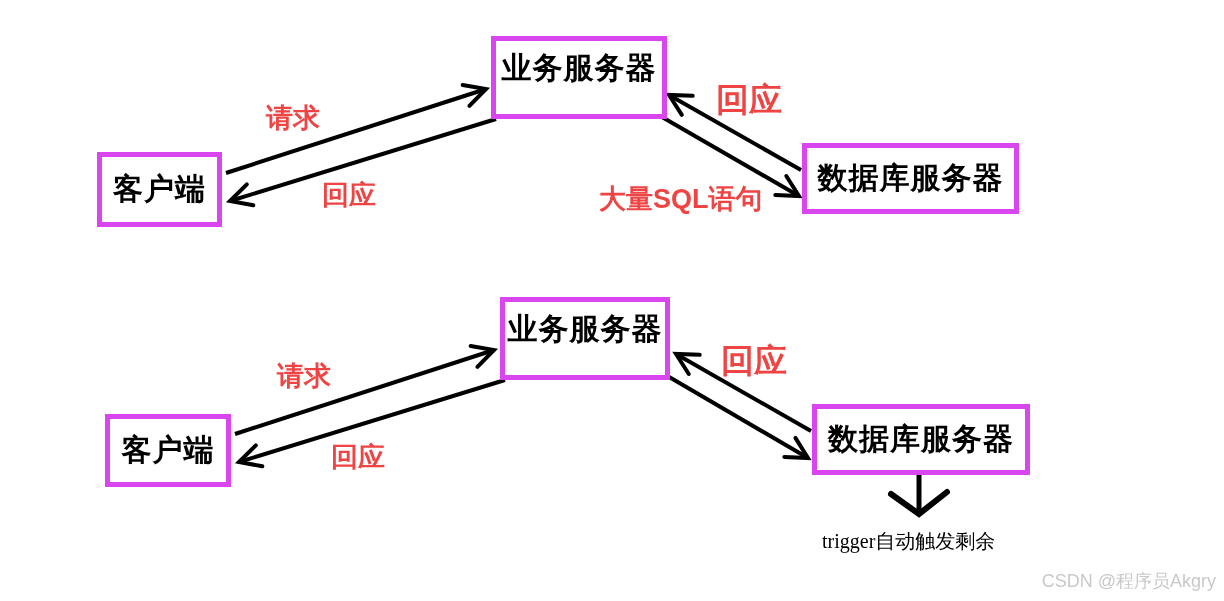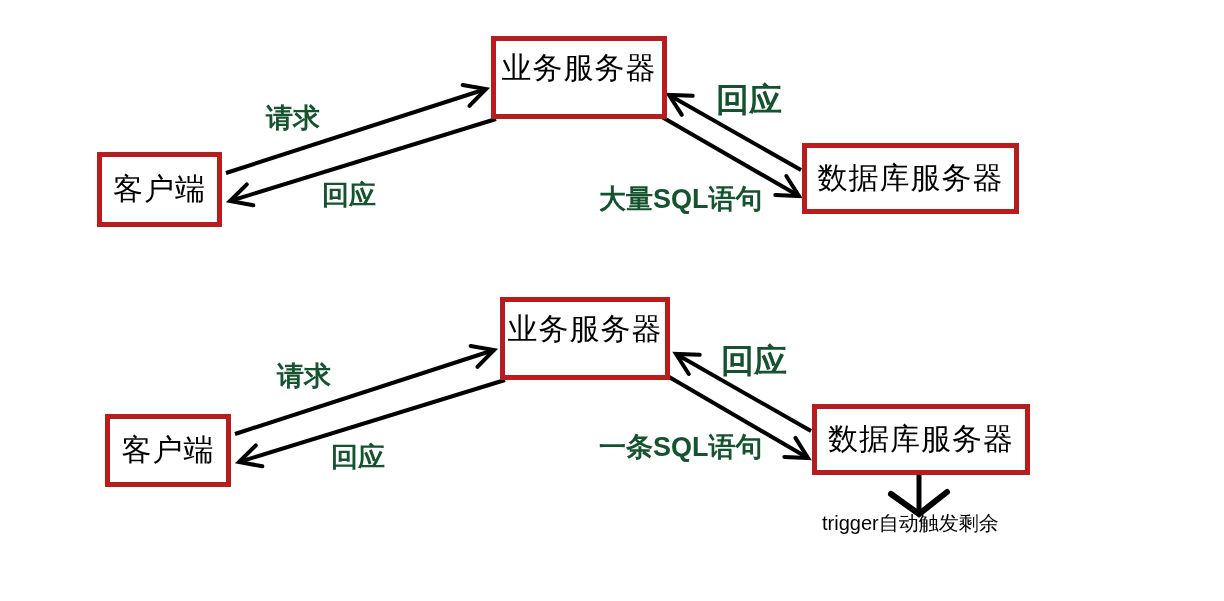--- a/index.html
+++ b/index.html
@@ -15,55 +15,56 @@
   }
 
   svg.arrow-layer {
     position: absolute;
     left: 0; top: 0;
     width: 1224px; height: 601px;
   }
 
   .box {
     position: absolute;
-    border: 5px solid #b91c1c;
+    border: 5px solid #d946ef;
     background: #ffffff;
     display: flex;
     align-items: center;
     justify-content: center;
     font-size: 30px;
-    font-weight: 400;
+    font-weight: 700;
     color: #000000;
     letter-spacing: 1px;
     white-space: nowrap;
   }
   .box.text-top {
     align-items: flex-start;
     padding-top: 7px;
   }
 
   .label {
     position: absolute;
     font-size: 27px;
     font-weight: 700;
-    color: #14532d;
+    color: #ef4444;
     white-space: nowrap;
   }
   .label.big {
     font-size: 33px;
     font-weight: 700;
   }
 
   .note {
     position: absolute;
-    font-family: Liberation Sans, sans-serif;
+    font-family: Liberation Serif, serif;
     font-size: 20px;
     line-height: 26px;
     color: #000000;
     white-space: nowrap;
+    margin-top: 18px;
   }
 
   .watermark {
     position: absolute;
     right: 8px;
     bottom: 8px;
     font-size: 18px;
     color: #c9c9c9;
     white-space: nowrap;
   }
@@ -119,20 +120,20 @@
     <span>业务服务器</span>
   </div>
 
   <div class="box" style="left:812px; top:404px; width:218px; height:71px;">
     <span>数据库服务器</span>
   </div>
 
   <div class="label" style="left:277px; top:358px;">请求</div>
   <div class="label" style="left:331px; top:439px;">回应</div>
   <div class="label big" style="left:721px; top:339px;">回应</div>
-  <div class="label" style="left:599px; top:429px;">一条SQL语句</div>
 
   <div class="note" style="left:822px; top:510px;">
     <div>trigger自动触发剩余</div>
   </div>
 
+  <div class="watermark">CSDN @程序员Akgry</div>
 
 </div>
 
 </body></html>

